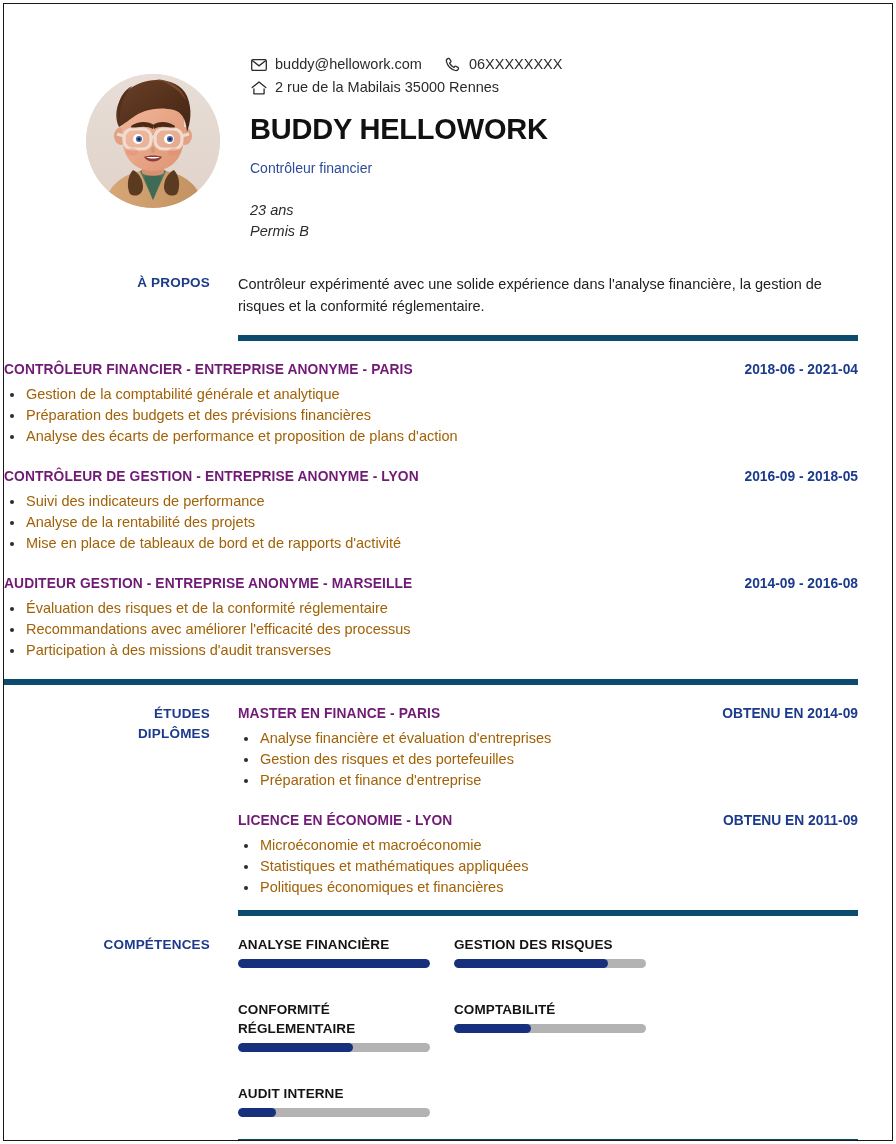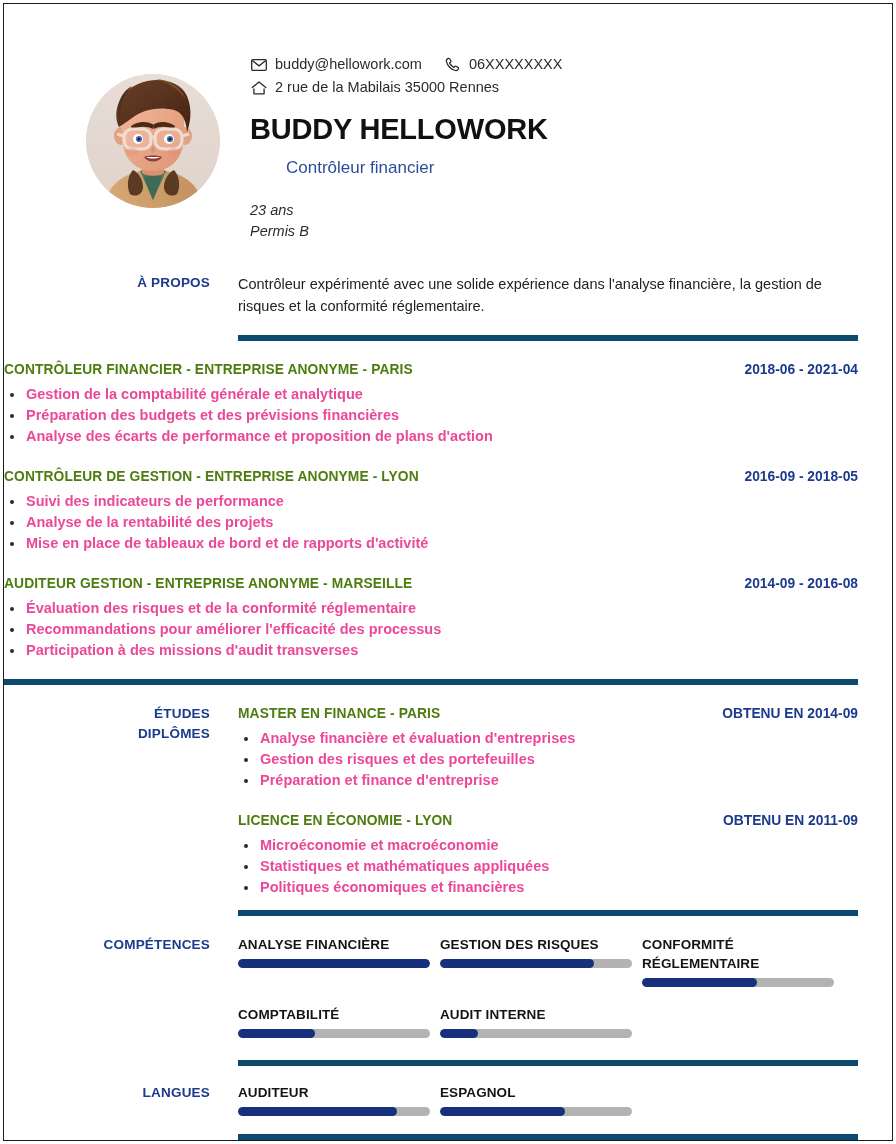--- a/index.html
+++ b/index.html
@@ -97,25 +97,24 @@
     font-size: 29px;
     font-weight: bold;
     letter-spacing: -0.2px;
     color: #111111;
     margin-top: 14px;
     margin-bottom: 12px;
     line-height: 34px;
   }
 
   .job-title {
-    font-size: 17px;
+    font-size: 14px;
     color: #2c4c9b;
     margin-bottom: 22px;
     line-height: 20px;
-    margin-left: 36px;
   }
 
   .meta-line {
     font-size: 14.5px;
     color: #2b2b2b;
     line-height: 21px;
     font-style: italic;
   }
 
   
@@ -169,21 +168,21 @@
 
   .entry-head {
     display: flex;
     justify-content: space-between;
     align-items: flex-start;
   }
 
   .entry-title {
     font-size: 13.8px;
     font-weight: bold;
-    color: #4d7c0f;
+    color: #701a75;
     line-height: 20px;
     letter-spacing: 0.1px;
     max-width: 440px;
   }
 
   .entry-date {
     font-size: 13.8px;
     font-weight: bold;
     color: #1b3a8c;
     white-space: nowrap;
@@ -193,41 +192,41 @@
 
   .entry-bullets {
     list-style: none;
     margin-top: 4px;
   }
 
   .entry-bullets li {
     position: relative;
     font-size: 14.5px;
     line-height: 21px;
-    color: #ec4899;
+    color: #a16207;
     padding-left: 22px;
     margin-bottom: 0px;
-    font-weight: bold;
   }
 
   .entry-bullets li::before {
     content: "";
     position: absolute;
     left: 6px;
     top: 9px;
     width: 4px;
     height: 4px;
     border-radius: 50%;
     background: #2b2b2b;
   }
 
   
   .skill-grid {
     display: flex;
     flex-wrap: wrap;
+    gap: 14px;
   }
 
   .skill-cell {
     width: 202px;
     margin-bottom: 18px;
     margin-right: 0;
   }
 
   .skill-name {
     font-size: 13.5px;
@@ -445,21 +444,21 @@
             </ul>
           </div>
 
           <div class="entry">
             <div class="entry-head">
               <div class="entry-title">AUDITEUR GESTION - ENTREPRISE ANONYME - MARSEILLE</div>
               <div class="entry-date">2014-09 - 2016-08</div>
             </div>
             <ul class="entry-bullets">
               <li>Évaluation des risques et de la conformité réglementaire</li>
-              <li>Recommandations pour améliorer l'efficacité des processus</li>
+              <li>Recommandations avec améliorer l'efficacité des processus</li>
               <li>Participation à des missions d'audit transverses</li>
             </ul>
           </div>
 
         </div>
       </div>
     </div>
 
     <div class="section" style="margin-top:16px;">
       <div class="sec-label">

